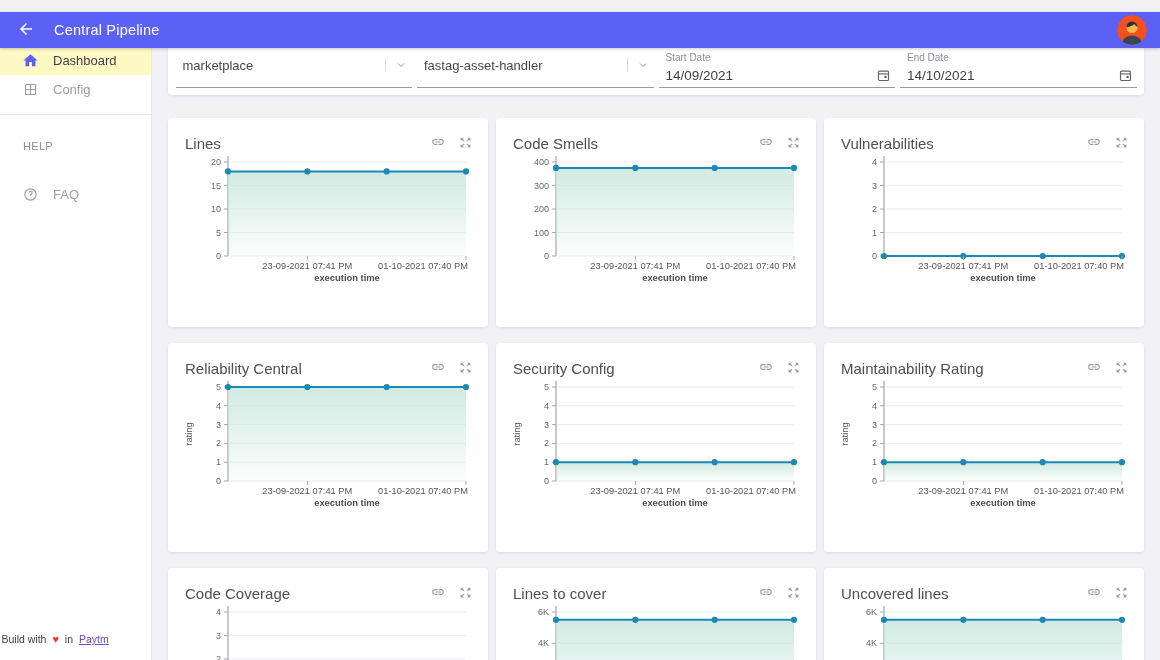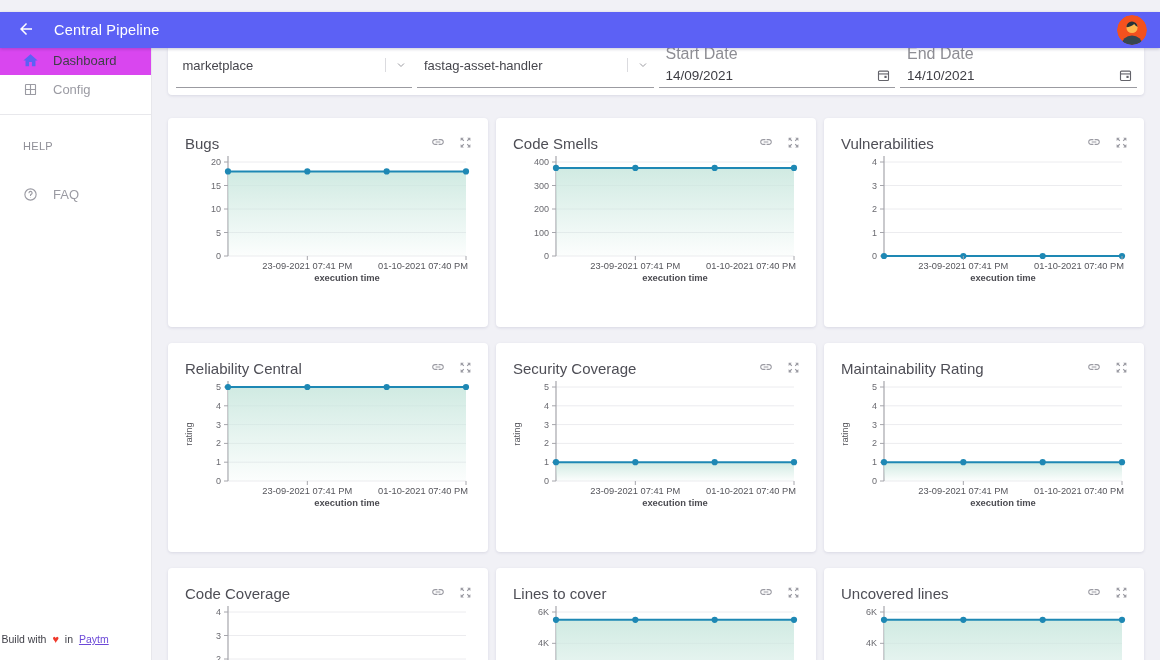--- a/index.html
+++ b/index.html
@@ -14,21 +14,21 @@
   .app-title{color:#FFFFFF;font-size:14.5px;font-weight:500;letter-spacing:.2px;}
   .avatar{margin-left:auto;width:30px;height:30px;border-radius:50%;overflow:hidden;cursor:pointer;}
 
   
   .sidebar{position:absolute;top:36px;left:0;bottom:0;width:152px;background:#FFFFFF;
     border-right:1px solid #E7E7EC;}
   .side-nav{padding-top:10px;}
   .side-item{height:29px;display:flex;align-items:center;padding-left:22px;cursor:pointer;}
   .side-item .s-icon{width:17px;height:17px;margin-right:14px;display:flex;align-items:center;justify-content:center;}
   .side-item .s-label{font-size:13px;color:#9B9BA3;}
-  .side-item.active{background:#d946ef;}
+  .side-item.active{background:#fef9c3;}
   .side-item.active .s-label{color:#3F3F47;}
   .side-divider{border-top:1px solid #E8E8EC;margin-top:10px;}
   .side-section{margin:25px 0 0 23px;font-size:11px;color:#8F8F97;letter-spacing:.3px;}
   .faq-item{margin-top:28px;}
   .sidebar-footer{position:absolute;bottom:15px;left:0;right:0;text-align:left;
     font-size:10.5px;color:#3F3F47;}
   .sidebar-footer .heart{color:#F0392B;font-size:11px;}
   .paytm-link{color:#6C49D8;text-decoration:underline;cursor:pointer;}
   .sidebar-footer span,.sidebar-footer a{margin:0 1.5px;}
 
@@ -40,21 +40,21 @@
   .filter-bar{background:#FFFFFF;border-radius:4px;height:50px;
     box-shadow:0 1px 3px rgba(70,70,120,.14);display:flex;align-items:flex-end;
     padding:0 5px 7px 5px;}
   .select-field{width:237px;margin:0 2.5px;height:30px;display:flex;align-items:flex-start;
     border-bottom:1px solid #9B9BA1;cursor:pointer;padding-bottom:15px;}
   .select-value{font-size:13px;color:#46464D;padding-left:7px;}
   .select-arrow{margin-left:auto;border-left:1px solid #DBDBDF;padding:1px 5px 1px 9px;
     display:flex;align-items:center;}
   .date-field{width:237px;margin:0 2.5px;display:flex;flex-direction:column;
     border-bottom:1px solid #9B9BA1;cursor:pointer;padding-bottom:4px;}
-  .date-label{font-size:16px;color:#8E8E94;padding-left:7px;margin-bottom:5px;}
+  .date-label{font-size:10px;color:#8E8E94;padding-left:7px;margin-bottom:5px;}
   .date-row{display:flex;align-items:center;gap:32px;}
   .date-value{font-size:13.5px;color:#3E3E44;padding-left:7px;}
   .calendar-btn{margin-left:auto;padding-right:4px;display:flex;align-items:center;cursor:pointer;}
 
   
   .chart-grid{margin-top:23px;display:grid;grid-template-columns:repeat(3,320px);
     grid-auto-rows:209px;column-gap:8px;row-gap:16px;}
   .card{background:#FFFFFF;border-radius:4px;box-shadow:0 1px 3px rgba(70,70,120,.14);}
   .card-head{display:flex;align-items:center;padding:17px 15px 0 17px;}
   .card-title{font-size:15px;color:#4E4E56;}
@@ -176,21 +176,21 @@
               <rect x="13.5" y="12.5" width="3.5" height="3.5" fill="#63636A" stroke="none"></rect>
             </svg>
         </span>
       </div>
     </div>
   </div>
 
   <div class="chart-grid" id="chart-grid">
       <div class="card">
         <div class="card-head">
-          <span class="card-title">Bugs</span>
+          <span class="card-title">Lines</span>
           <div class="card-actions">
             <button class="icon-btn">
               <span><svg width="14" height="14" viewBox="0 0 24 24" fill="#9A9AA2">
                   <path d="M3.9 12c0-1.7 1.4-3.1 3.1-3.1h4V7H7c-2.8 0-5 2.2-5 5s2.2 5 5 5h4v-1.9H7c-1.7 0-3.1-1.4-3.1-3.1zM8 13h8v-2H8v2zm9-6h-4v1.9h4c1.7 0 3.1 1.4 3.1 3.1s-1.4 3.1-3.1 3.1h-4V17h4c2.8 0 5-2.2 5-5s-2.2-5-5-5z"></path>
                 </svg></span>
             </button>
             <button class="icon-btn">
               <span><svg width="13" height="13" viewBox="0 0 24 24" fill="#9A9AA2">
                   <path d="M15 3l2.3 2.3-2.89 2.87 1.42 1.42L18.7 6.7 21 9V3h-6zM3 9l2.3-2.3 2.87 2.89 1.42-1.42L6.7 5.3 9 3H3v6zm6 12l-2.3-2.3 2.89-2.87-1.42-1.42L5.3 17.3 3 15v6h6zm12-6l-2.3 2.3-2.87-2.89-1.42 1.42 2.89 2.87L15 21h6v-6z"></path>
                 </svg></span>
@@ -387,21 +387,21 @@
           <line x1="139.33333333333331" y1="104" x2="139.33333333333331" y2="108" stroke="#A6A6AC" stroke-width="1"></line>
           <line x1="298" y1="104" x2="298" y2="108" stroke="#A6A6AC" stroke-width="1"></line>
           <text x="139.33333333333331" y="117" text-anchor="middle" font-size="9.3" fill="#55555B">23-09-2021 07:41 PM</text>
           <text x="300" y="117" text-anchor="end" font-size="9.3" fill="#55555B">01-10-2021 07:40 PM</text>
           <text x="179" y="129" text-anchor="middle" font-size="9.4" font-weight="bold" fill="#4C4C52">execution time</text>
           <text x="24" y="57" text-anchor="middle" font-size="9.4" fill="#55555B" transform="rotate(-90 24 57)">rating</text>
         </svg>
       </div>
       <div class="card">
         <div class="card-head">
-          <span class="card-title">Security Coverage</span>
+          <span class="card-title">Security Config</span>
           <div class="card-actions">
             <button class="icon-btn">
               <span><svg width="14" height="14" viewBox="0 0 24 24" fill="#9A9AA2">
                   <path d="M3.9 12c0-1.7 1.4-3.1 3.1-3.1h4V7H7c-2.8 0-5 2.2-5 5s2.2 5 5 5h4v-1.9H7c-1.7 0-3.1-1.4-3.1-3.1zM8 13h8v-2H8v2zm9-6h-4v1.9h4c1.7 0 3.1 1.4 3.1 3.1s-1.4 3.1-3.1 3.1h-4V17h4c2.8 0 5-2.2 5-5s-2.2-5-5-5z"></path>
                 </svg></span>
             </button>
             <button class="icon-btn">
               <span><svg width="13" height="13" viewBox="0 0 24 24" fill="#9A9AA2">
                   <path d="M15 3l2.3 2.3-2.89 2.87 1.42 1.42L18.7 6.7 21 9V3h-6zM3 9l2.3-2.3 2.87 2.89 1.42-1.42L6.7 5.3 9 3H3v6zm6 12l-2.3-2.3 2.89-2.87-1.42-1.42L5.3 17.3 3 15v6h6zm12-6l-2.3 2.3-2.87-2.89-1.42 1.42 2.89 2.87L15 21h6v-6z"></path>
                 </svg></span>

